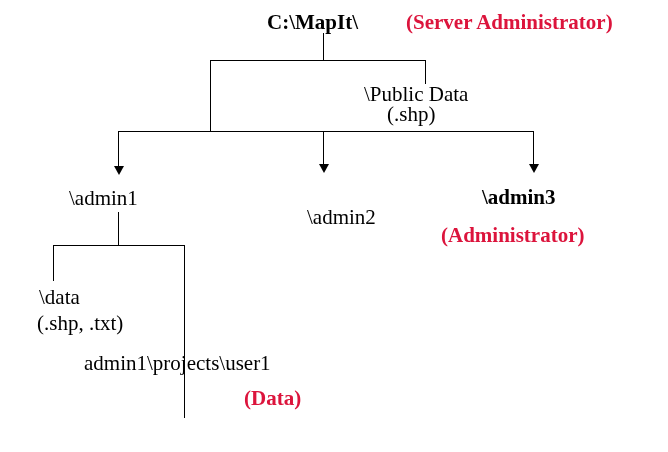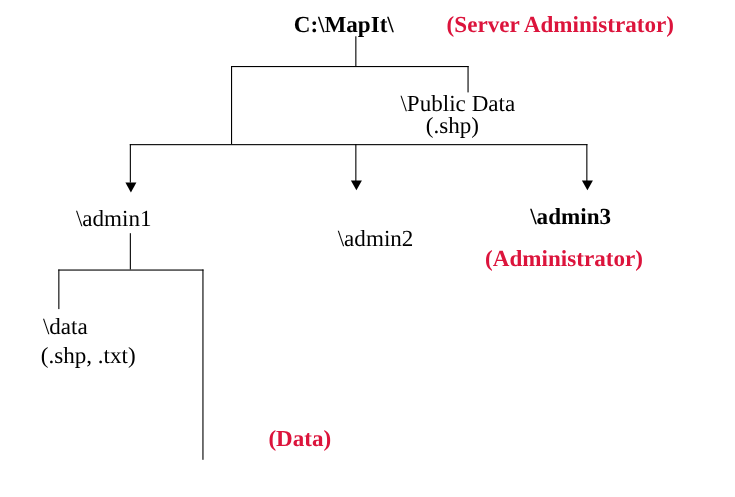--- a/index.html
+++ b/index.html
@@ -73,15 +73,16 @@
 
   <div class="line line-v" style="left:118px; top:212px; height:33px;"></div>
   <div class="line line-h" style="left:53px; top:245px; width:132px;"></div>
   <div class="line line-v" style="left:53px; top:245px; height:36px;"></div>
 
   <div class="line line-v" style="left:184px; top:245px; height:173px;"></div>
 
   <div class="txt" style="left:39px; top:286px;">\data</div>
   <div class="txt" style="left:37px; top:312px;">(.shp, .txt)</div>
 
+  <div class="txt" style="left:84px; top:352px;">admin1\projects\user1</div>
   <div class="txt bold red" style="left:244px; top:387px;">(Data)</div>
 
 </div>
 
 </body></html>

